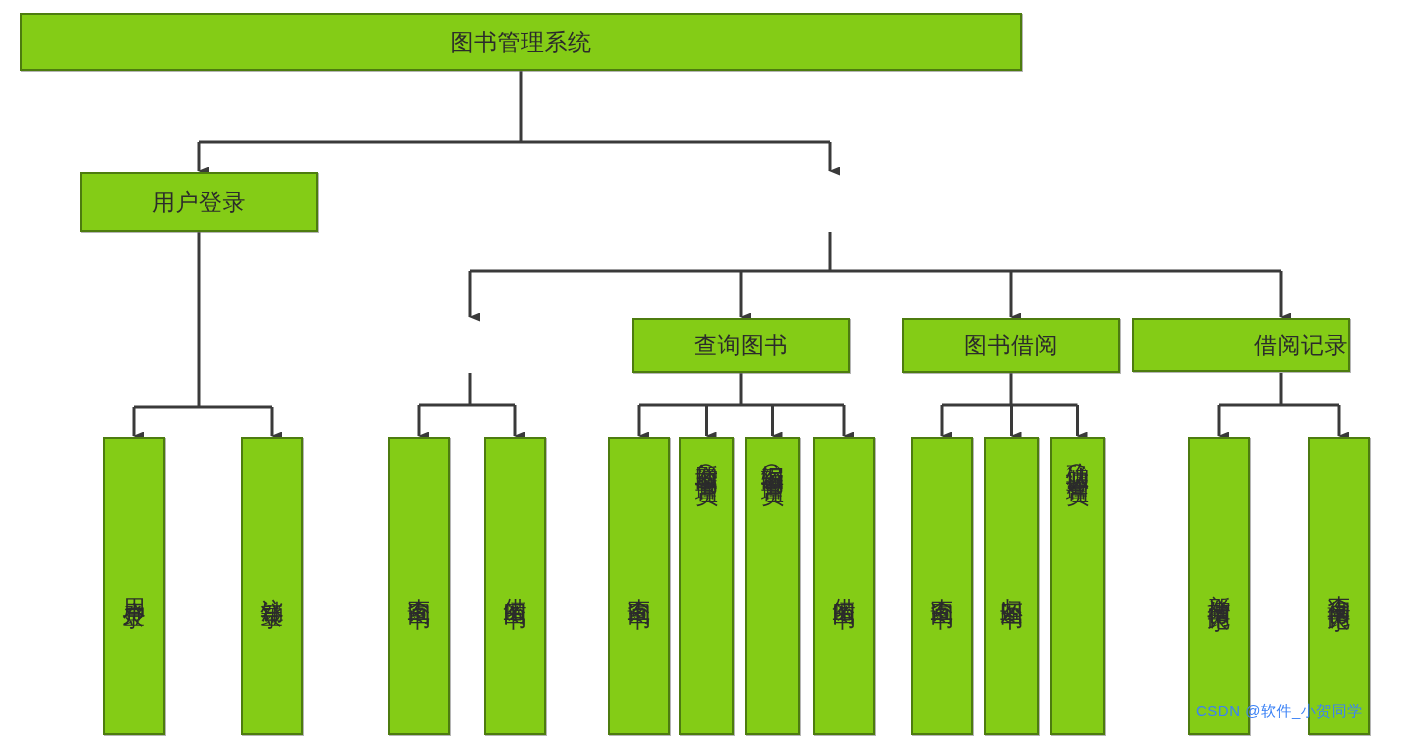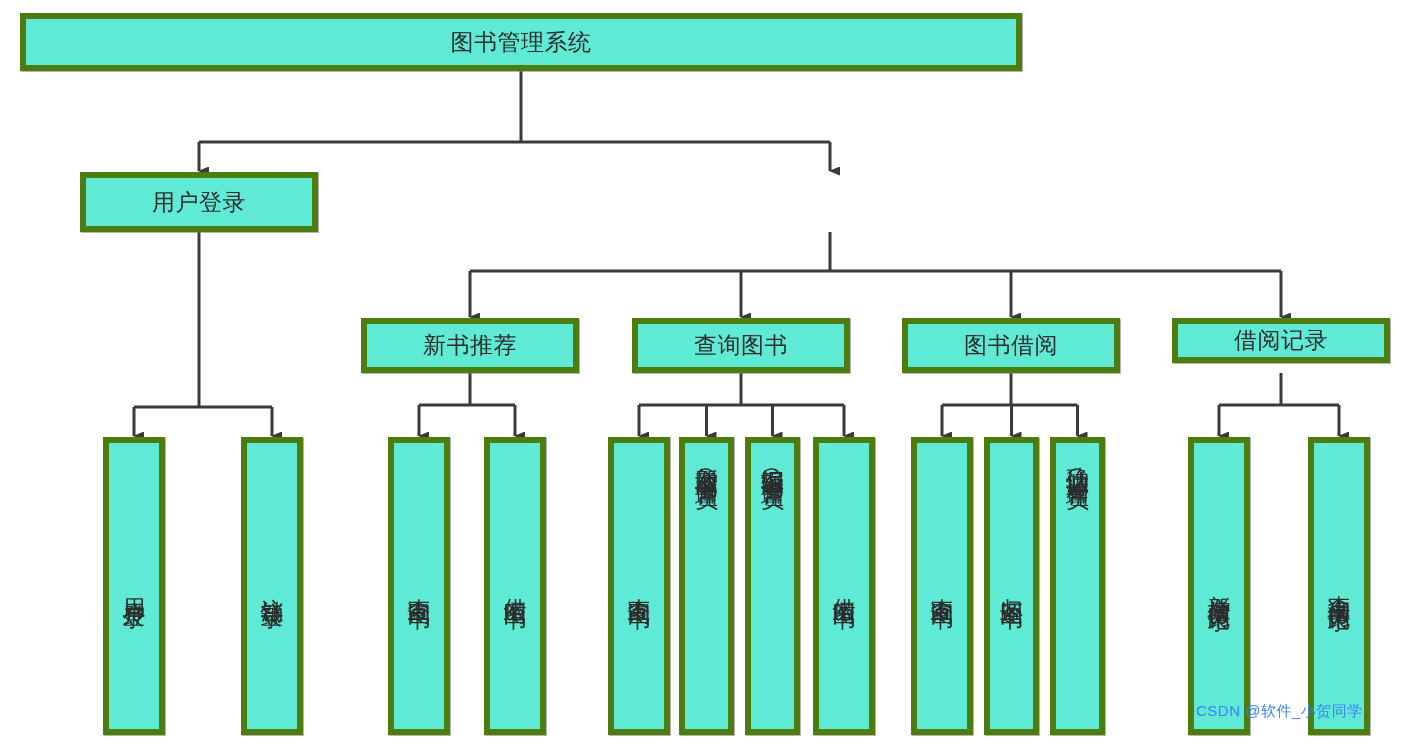--- a/index.html
+++ b/index.html
@@ -22,22 +22,22 @@
     position: absolute;
     left: 0;
     top: 0;
     width: 1405px;
     height: 747px;
     pointer-events: none;
   }
   .node {
     position: absolute;
     box-sizing: border-box;
-    background: #5eead4;
-    border: 6px solid #4d7c0f;
+    background: #84cc16;
+    border: 2px solid #4d7c0f;
     box-shadow: 1px 1px 0 rgba(120,120,120,0.55);
     display: flex;
     align-items: center;
     justify-content: center;
     color: #2b2b2b;
     z-index: 2;
   }
   .node-label {
     display: block;
     line-height: 1.15;
@@ -125,30 +125,27 @@
   </svg>
 
   <div class="node root horizontal" style="left: 20px; top: 13px; width: 1002px; height: 58px;">
     <span class="node-label">图书管理系统</span>
   </div>
 
   <div class="node horizontal" style="left: 80px; top: 172px; width: 238px; height: 60px;">
     <span class="node-label">用户登录</span>
   </div>
 
-  <div class="node horizontal" style="left: 361px; top: 318px; width: 218px; height: 55px;">
-    <span class="node-label">新书推荐</span>
-  </div>
   <div class="node horizontal" style="left: 632px; top: 318px; width: 218px; height: 55px;">
     <span class="node-label">查询图书</span>
   </div>
   <div class="node horizontal" style="left: 902px; top: 318px; width: 218px; height: 55px;">
     <span class="node-label">图书借阅</span>
   </div>
-  <div class="node horizontal" style="left: 1172px; top: 318px; width: 218px; height: 45px;">
+  <div class="node horizontal" style="left: 1132px; top: 318px; width: 218px; height: 54px; justify-content: flex-end;">
     <span class="node-label">借阅记录</span>
   </div>
 
   <div class="node vertical centered" style="left: 103px; top: 437px; width: 62px; height: 298px;">
     <span class="node-label">用户登录</span>
   </div>
   <div class="node vertical centered" style="left: 241px; top: 437px; width: 62px; height: 298px;">
     <span class="node-label">注销登录</span>
   </div>
   <div class="node vertical centered" style="left: 388px; top: 437px; width: 62px; height: 298px;">

